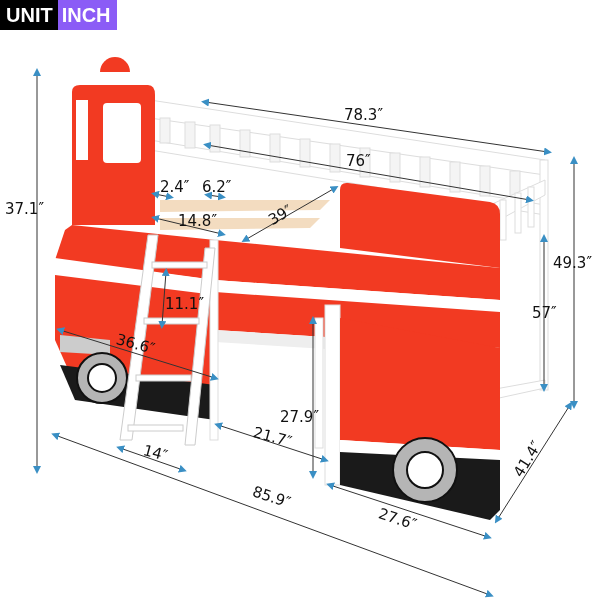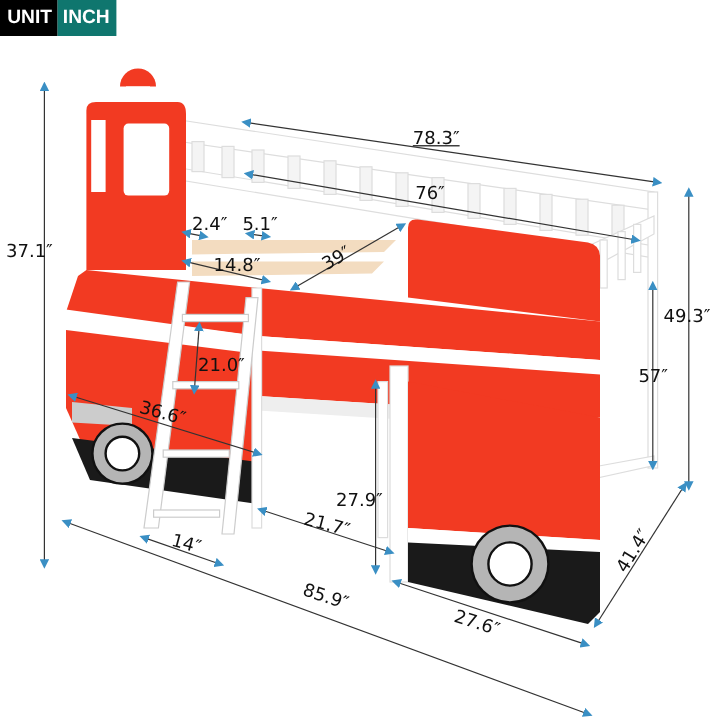--- a/index.html
+++ b/index.html
@@ -1,19 +1,19 @@
 <!DOCTYPE html>
 <html><head>
 <meta charset="utf-8">
 <style>
   html, body { margin:0; padding:0; background:#ffffff; }
   body { width:600px; height:600px; position:relative; overflow:hidden; font-family:"Liberation Sans", sans-serif; }
-  .unit-badge { position:absolute; left:0; top:0; height:30px; display:flex; font-weight:bold; font-size:16px; line-height:30px; }
+  .unit-badge { position:absolute; left:0; top:0; height:30px; display:flex; font-weight:bold; font-size:20px; line-height:30px; }
   .unit-badge .u { background:#000; color:#fff; padding:0 5px 0 6px; }
-  .unit-badge .i { background:#0f766e; color:#fff; padding:0 6px 0 4px; }
+  .unit-badge .i { background:#8b5cf6; color:#fff; padding:0 6px 0 4px; }
   svg.scene { position:absolute; left:0; top:0; }
   .lbl { position:absolute; font-size:15px; color:#111; white-space:nowrap; font-family:"DejaVu Sans", sans-serif; }
 </style>
 </head>
 <body>
 
 <div class="unit-badge">
   <span class="u">UNIT</span>
   <span class="i">INCH</span>
 </div>
@@ -120,28 +120,28 @@
     <line x1="313" y1="320" x2="313" y2="475"></line>
     <line x1="218" y1="425" x2="325" y2="460"></line>
     <line x1="120" y1="448" x2="183" y2="470"></line>
     <line x1="55" y1="435" x2="490" y2="595"></line>
     <line x1="497" y1="520" x2="570" y2="405"></line>
     <line x1="330" y1="485" x2="488" y2="537"></line>
   </g>
 </svg>
 
 <span class="lbl" style="left:5px;top:200px;">37.1″</span>
-<span class="lbl" style="left:344px;top:106px;text-decoration:underline;">78.3″</span>
+<span class="lbl" style="left:344px;top:106px;">78.3″</span>
 <span class="lbl" style="left:346px;top:152px;">76″</span>
 <span class="lbl" style="left:160px;top:178px;">2.4″</span>
-<span class="lbl" style="left:202px;top:178px;">5.1″</span>
+<span class="lbl" style="left:202px;top:178px;">6.2″</span>
 <span class="lbl" style="left:178px;top:212px;">14.8″</span>
 <span class="lbl" style="left:268px;top:206px;transform:rotate(-30deg);">39″</span>
 <span class="lbl" style="left:553px;top:244px;margin-top:10px;">49.3″</span>
 <span class="lbl" style="left:532px;top:304px;">57″</span>
-<span class="lbl" style="left:165px;top:295px;">21.0″</span>
+<span class="lbl" style="left:165px;top:295px;">11.1″</span>
 <span class="lbl" style="left:116px;top:335px;transform:rotate(15deg);">36.6″</span>
 <span class="lbl" style="left:280px;top:388px;margin-top:20px;">27.9″</span>
 <span class="lbl" style="left:253px;top:428px;transform:rotate(15deg);">21.7″</span>
 <span class="lbl" style="left:143px;top:444px;transform:rotate(15deg);">14″</span>
 <span class="lbl" style="left:252px;top:488px;transform:rotate(18deg);">85.9″</span>
 <span class="lbl" style="left:508px;top:450px;transform:rotate(-58deg);">41.4″</span>
 <span class="lbl" style="left:378px;top:510px;transform:rotate(18deg);">27.6″</span>
 
 </body></html>

